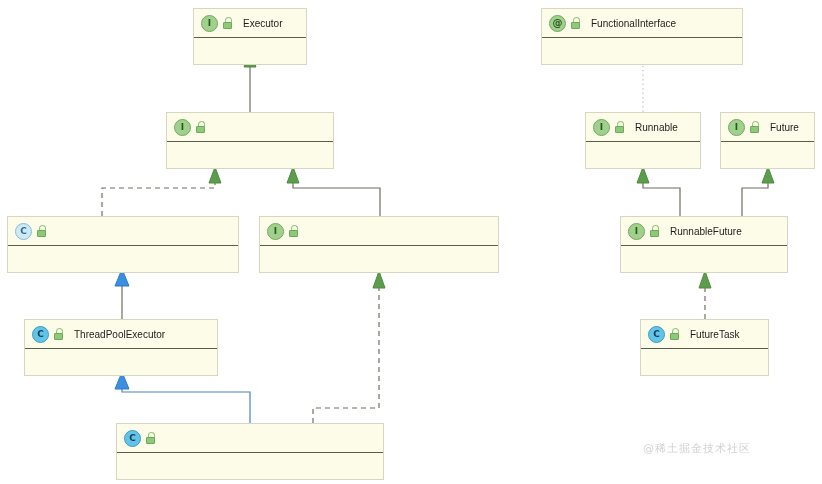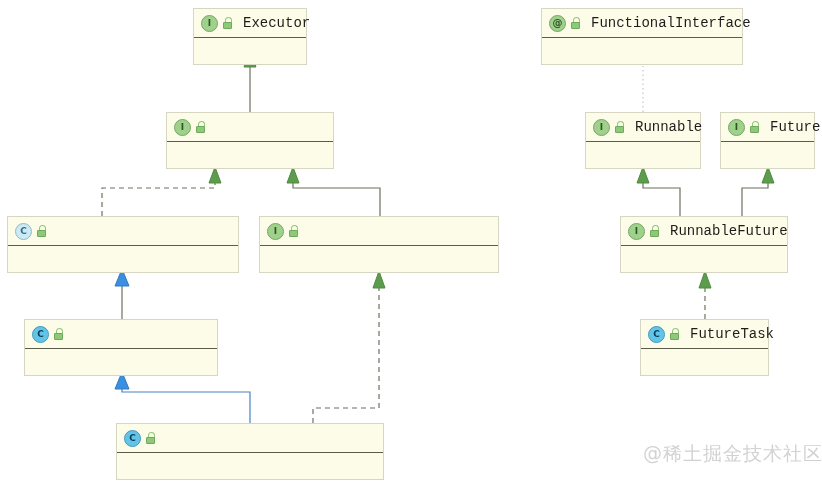--- a/index.html
+++ b/index.html
@@ -45,22 +45,22 @@
     border-bottom: 1px solid #5c5c4a;
     background: #fcfce9;
     white-space: nowrap;
   }
   .uml-body {
     box-sizing: border-box;
     height: 26px;
     background: #fcfce9;
   }
   .uml-name {
-    font-family: Liberation Mono, monospace;
-    font-size: 14px;
+    font-family: Liberation Sans, sans-serif;
+    font-size: 10px;
     color: #1d1d1b;
     letter-spacing: 0px;
     margin-left: 10px;
   }
 
   
   .type-icon {
     flex: 0 0 auto;
     width: 15px;
     height: 15px;
@@ -123,21 +123,21 @@
     border: 1.5px solid #8ec97a;
     border-bottom: none;
     border-radius: 4px 4px 0 0;
     box-sizing: border-box;
   }
 
   
   .watermark {
     position: absolute;
     font-family: "DejaVu Sans", "Liberation Sans", sans-serif;
-    font-size: 19px;
+    font-size: 11px;
     color: #d2d2d2;
     letter-spacing: 1px;
     white-space: nowrap;
     z-index: 2;
   }
 </style>
 </head>
 <body>
 
 <div id="canvas">
@@ -239,20 +239,21 @@
     <div class="uml-body"></div>
   </div>
 
   <div class="uml-box" style="left:24px; top:319px; width:194px;">
     <div class="uml-header">
       <span class="type-icon icon-class">C</span>
       <span class="vis-icon">
         <span class="lock-shackle"></span>
           <span class="lock-body"></span>
       </span>
+      <span class="uml-name">ThreadPoolExecutor</span>
     </div>
     <div class="uml-body"></div>
   </div>
 
   <div class="uml-box" style="left:116px; top:423px; width:268px;">
     <div class="uml-header">
       <span class="type-icon icon-class">C</span>
       <span class="vis-icon">
         <span class="lock-shackle"></span>
           <span class="lock-body"></span>

